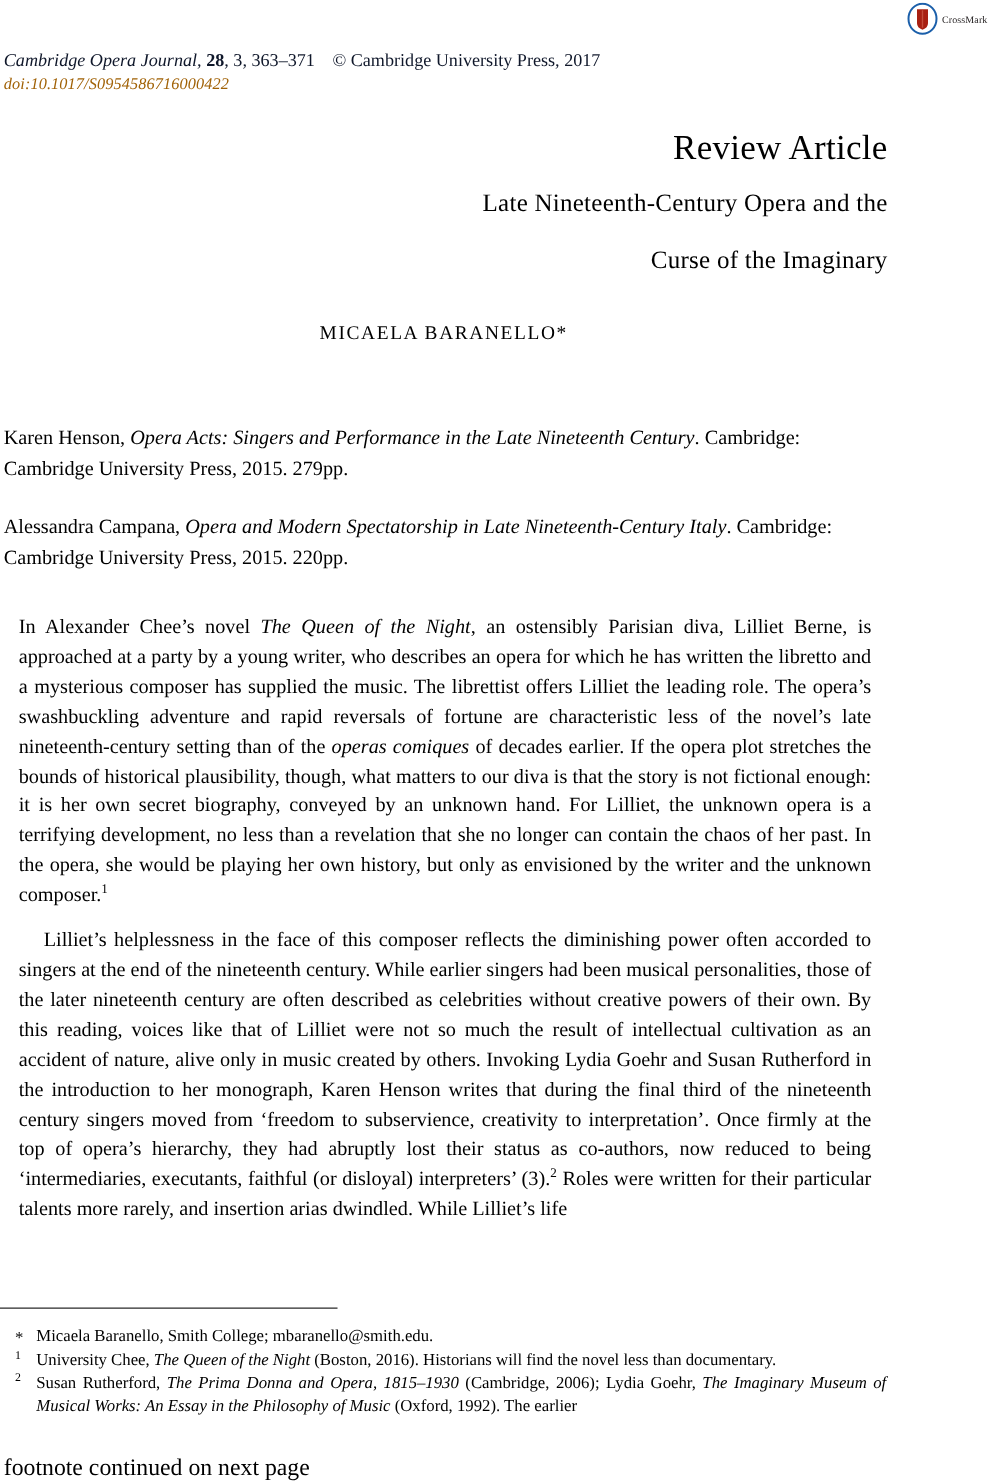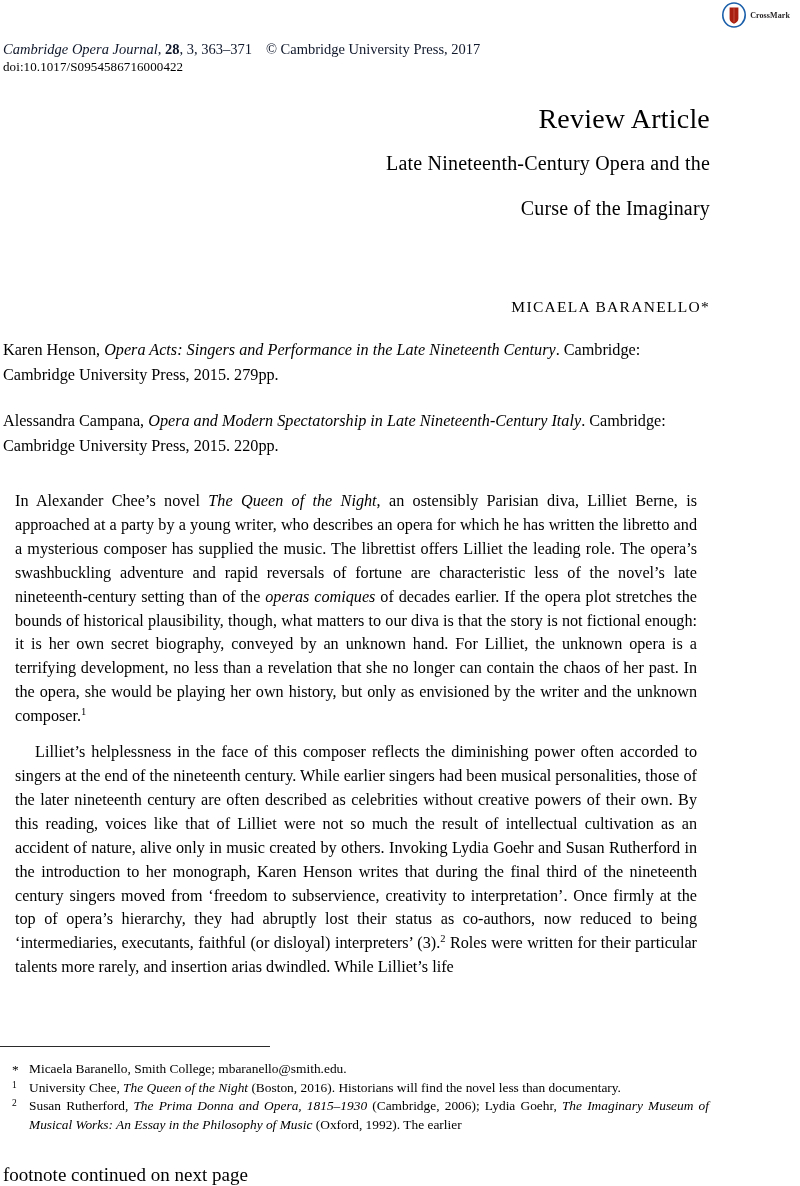--- a/index.html
+++ b/index.html
@@ -33,21 +33,21 @@
   }
   .crossmark-mark {
     width: 26px;
     height: 26px;
     position: relative;
     display: block;
   }
   .crossmark-label {
     font-family: "Liberation Serif", serif;
     font-size: 8px;
-    font-weight: bold;
+    font-weight: normal;
     color: #231f20;
     letter-spacing: 0.1px;
     white-space: nowrap;
   }
 
   
   .journal-header {
     position: absolute;
     left: 3px;
     top: 40px;
@@ -57,22 +57,23 @@
     color: #0f172a;
   }
   .journal-header .jtitle { font-style: italic; }
   .journal-header .jvol { font-weight: bold; }
   .journal-header .copyright-gap { display: inline-block; width: 14px; }
   .doi {
     position: absolute;
     left: 3px;
     top: 59px;
     font-size: 13px;
+    font-style: italic;
     letter-spacing: 0.1px;
-    color: #000000;
+    color: #a16207;
   }
 
   
   .title-block {
     position: absolute;
     left: 0;
     top: 96px;
     width: 710px;
     text-align: right;
   }
@@ -86,24 +87,23 @@
     font-size: 20px;
     line-height: 45px;
     font-weight: normal;
     letter-spacing: 0.2px;
   }
   .author {
     position: absolute;
     left: 0;
     top: 258px;
     width: 710px;
-    text-align: right;
+    text-align: center;
     font-size: 15.5px;
     letter-spacing: 1.3px;
-    margin-top: 40px;
   }
 
   
   .books {
     position: absolute;
     left: 3px;
     top: 338px;
     width: 706px;
   }
   .book-entry {

